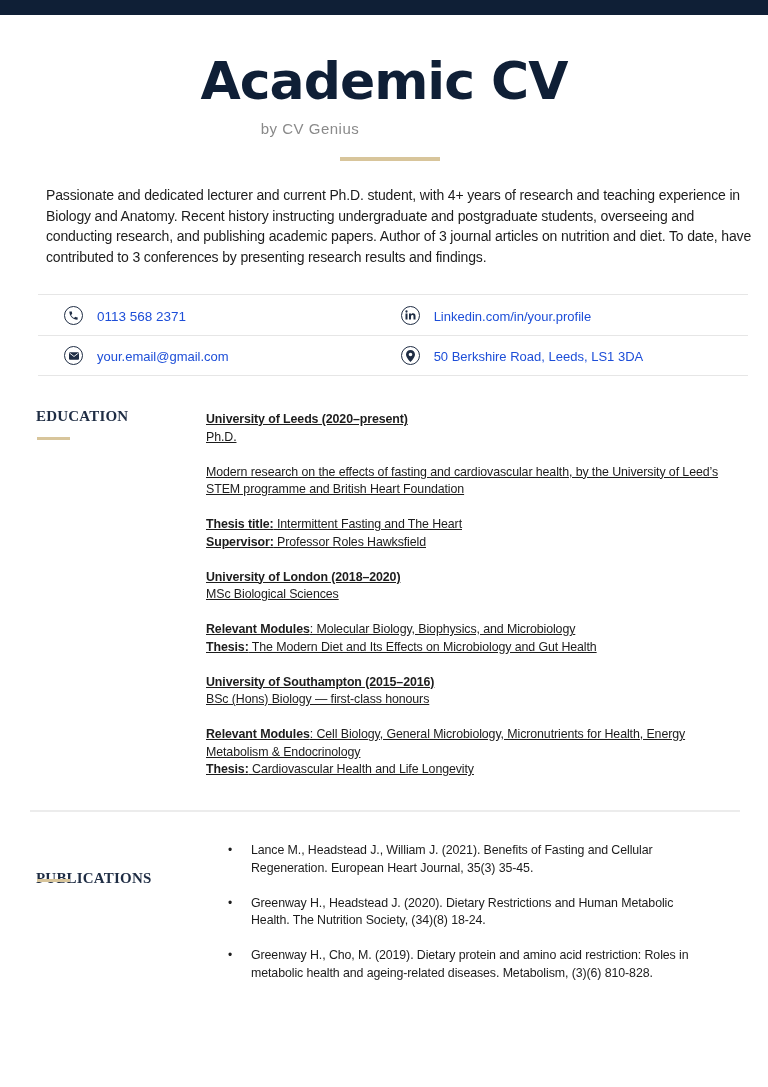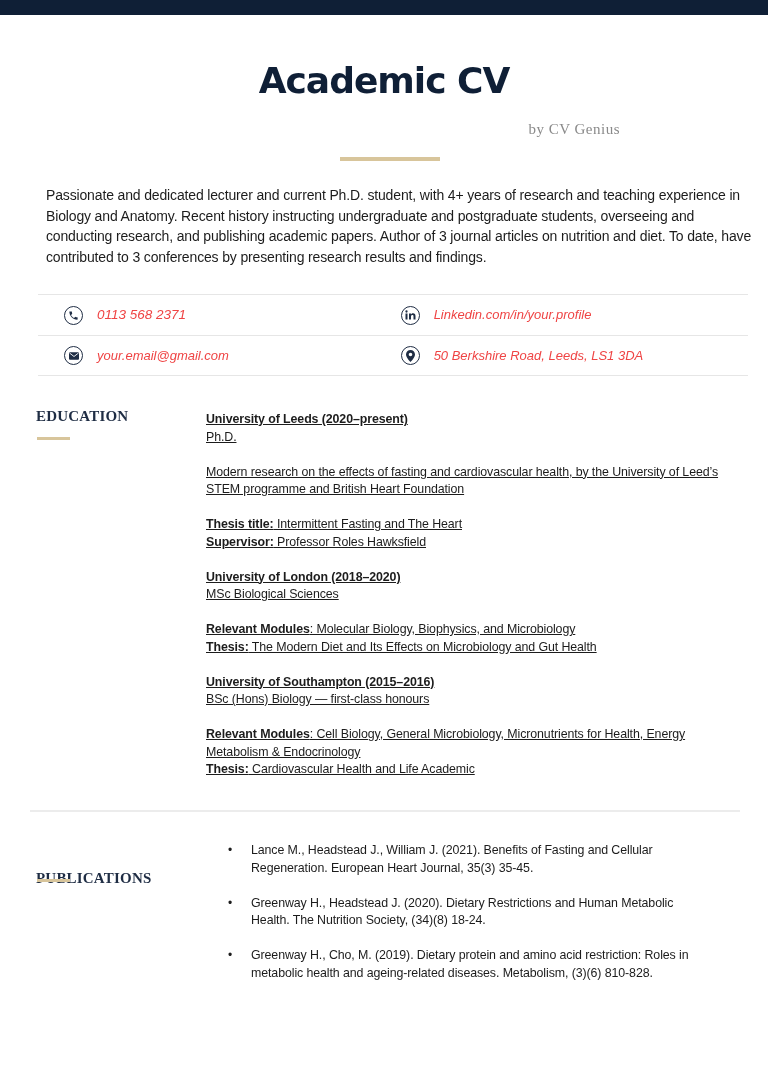--- a/index.html
+++ b/index.html
@@ -19,31 +19,31 @@
       left: 0; top: 0;
       width: 768px; height: 15px;
       background: #0f1f36;
     }
     .title {
       position: absolute;
       left: 0; top: 46px;
       width: 768px;
       text-align: center;
       font-family: "DejaVu Sans", sans-serif;
-      font-size: 36px;
+      font-size: 52px;
       letter-spacing: -1px;
       color: #0f1f36;
       line-height: 70px;
     }
     .subtitle {
       position: absolute;
       left: 0; top: 119px;
       width: 620px;
-      text-align: right;
-      font-family: Liberation Serif, serif;
+      text-align: center;
+      font-family: Liberation Sans, sans-serif;
       font-size: 15px;
       letter-spacing: 0.5px;
       color: #8a8a8a;
       line-height: 20px;
     }
     .title-rule {
       position: absolute;
       left: 340px; top: 157px;
       width: 100px; height: 4px;
       background: #d8c59b;
@@ -67,25 +67,24 @@
       display: flex;
       height: 41px;
       border-top: 1.5px solid #e6e6e6;
       align-items: center;
     }
     .contact-row.last {
       border-bottom: 1.5px solid #e6e6e6;
     }
     .contact-item {
       display: flex;
-      align-items: center;
+      align-items: flex-end;
       width: 355px;
       font-size: 13px;
-      color: #ef4444;
-      font-style: italic;
+      color: #1d4ed8;
     }
     .contact-item.left { padding-left: 26px; }
     .icon-circle {
       width: 19px; height: 19px;
       border: 1.8px solid #1f2d44;
       border-radius: 50%;
       display: flex;
       align-items: center;
       justify-content: center;
       margin-right: 14px;
@@ -220,21 +219,21 @@
     <div><b>Relevant Modules</b><span>: Molecular Biology, Biophysics, and Microbiology</span></div>
     <div><b>Thesis:</b><span> The Modern Diet and Its Effects on Microbiology and Gut Health</span></div>
   </div>
 
   <div class="edu-block">
     <div><b>University of Southampton (2015–2016)</b></div>
     <div>BSc (Hons) Biology — first-class honours</div>
   </div>
   <div class="edu-block">
     <div><b>Relevant Modules</b><span>: Cell Biology, General Microbiology, Micronutrients for Health, Energy Metabolism &amp; Endocrinology</span></div>
-    <div><b>Thesis:</b><span> Cardiovascular Health and Life Academic</span></div>
+    <div><b>Thesis:</b><span> Cardiovascular Health and Life Longevity</span></div>
   </div>
 </div>
 
 <div class="divider"></div>
 
 <h2 class="section-heading" style="left:36px; top:870px;">PUBLICATIONS</h2>
 <div class="section-rule" style="left:37px; top:879px;"></div>
 
 <ul class="pub-list">
   <li>

